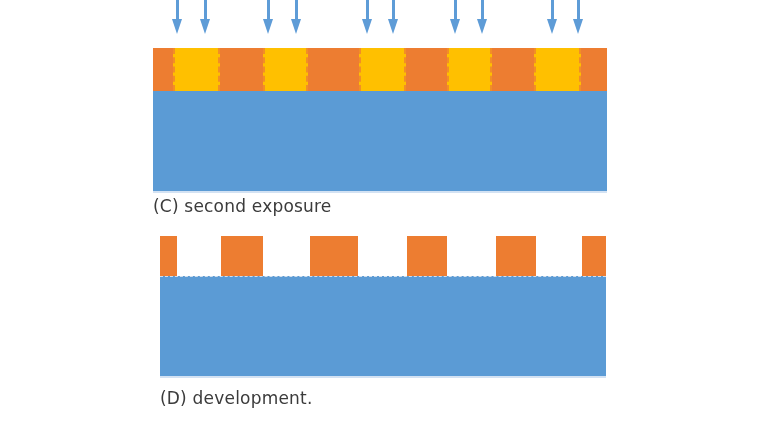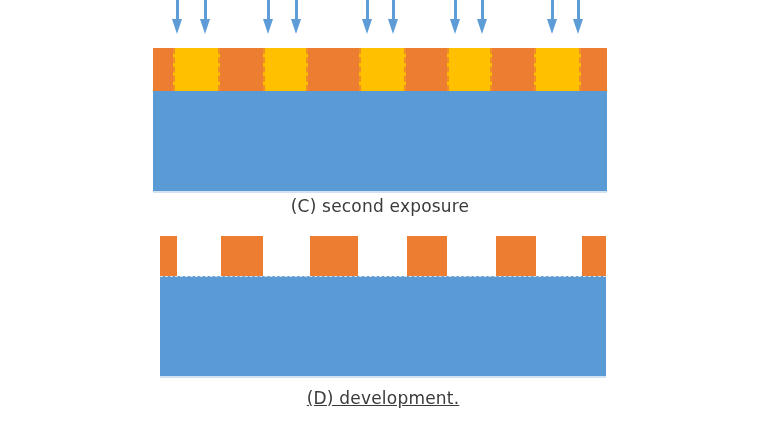--- a/index.html
+++ b/index.html
@@ -48,21 +48,20 @@
     background: var(--blue);
     box-shadow: 0 2px 0 rgba(174,203,234,0.55);
   }
   .substrate--dev { border-top: 1px dashed rgba(225,232,240,0.9); }
 
   
   .pillar { position: absolute; background: var(--orange); }
 
   .caption {
     position: absolute;
-    text-align: center;
     font-size: 17px;
     line-height: 23px;
     color: var(--caption);
     letter-spacing: 0.2px;
   }
 </style>
 </head>
 <body>
 
 <div class="stage">
@@ -91,15 +90,15 @@
 
   <div id="pillars-d">
       <div class="pillar" style="left: 160px; top: 236px; width: 17px; height: 40px;"></div>
       <div class="pillar" style="left: 221px; top: 236px; width: 42px; height: 40px;"></div>
       <div class="pillar" style="left: 310px; top: 236px; width: 48px; height: 40px;"></div>
       <div class="pillar" style="left: 407px; top: 236px; width: 40px; height: 40px;"></div>
       <div class="pillar" style="left: 496px; top: 236px; width: 40px; height: 40px;"></div>
       <div class="pillar" style="left: 582px; top: 236px; width: 24px; height: 40px;"></div>
     </div>
   <div id="substrate-d" class="layer substrate substrate--dev" style="left: 160px; top: 276px; width: 446px; height: 100px;"></div>
-  <div id="caption-d" class="caption" style="left: 160px; width: 446px; top: 387px; text-decoration: underline;">(D) development.</div>
+  <div id="caption-d" class="caption" style="left: 160px; width: 446px; top: 387px;">(D) development.</div>
 
 </div>
 
 </body></html>

